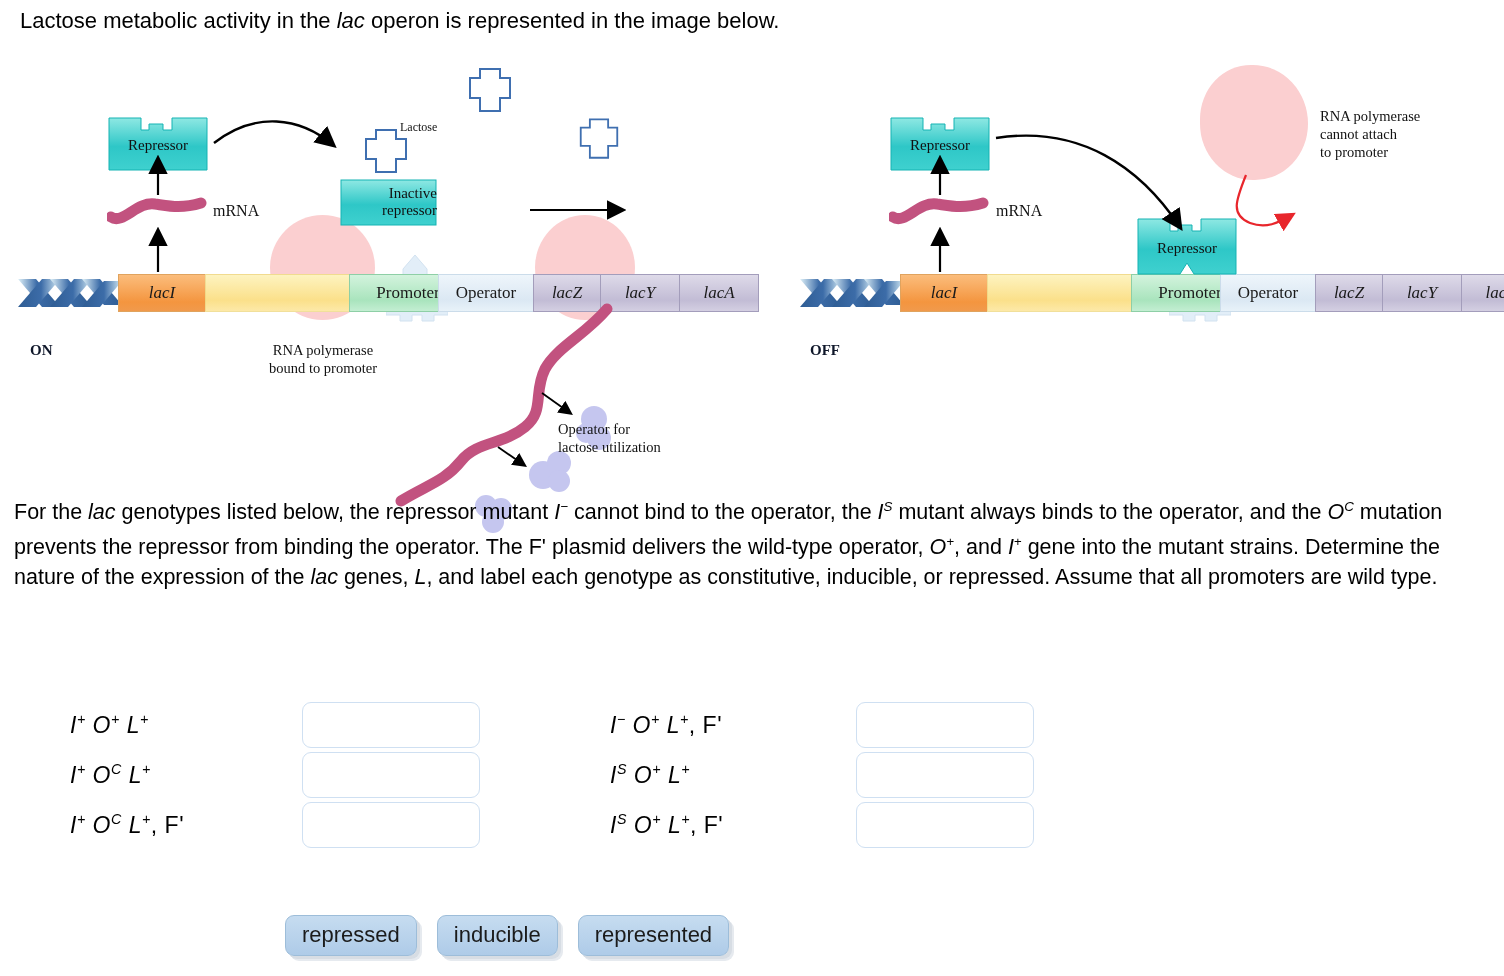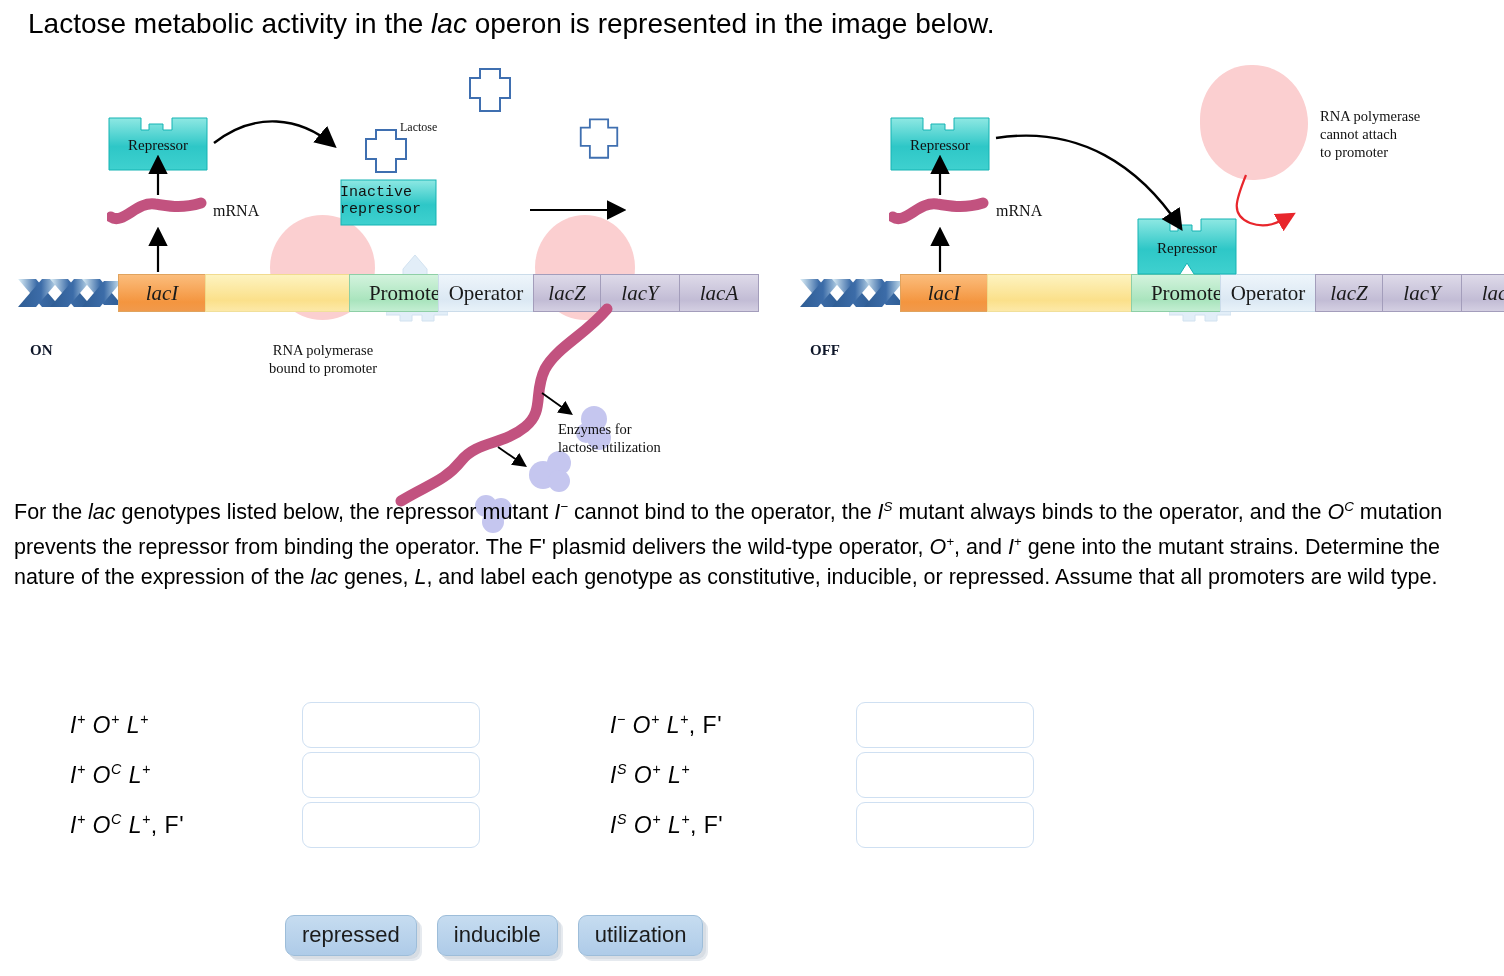--- a/index.html
+++ b/index.html
@@ -7,40 +7,40 @@
     margin: 0; padding: 0;
     width: 1504px; height: 976px;
     background: #ffffff;
     font-family: "Liberation Sans", sans-serif;
     overflow: hidden;
   }
   #page { position: relative; width: 1504px; height: 976px; background:#fff; }
 
   
   .intro {
-    position:absolute; left:28px; top:8px;
-    font-size:28px; color:#000; white-space:nowrap;
+    position:absolute; left:20px; top:8px;
+    font-size:22px; color:#000; white-space:nowrap;
     font-family:"Liberation Sans", sans-serif;
   }
   .intro i { font-style:italic; }
 
   
   .panel { position:absolute; top:55px; height:430px; }
   .panel-left  { left:0px;   width:760px; }
   .panel-right { left:780px; width:724px; }
 
   
   .helix { position:absolute; height:44px; overflow:hidden; }
   .helix svg { display:block; }
 
   
   .genebar { position:absolute; height:38px; display:flex; align-items:stretch; }
   .gene {
     display:flex; align-items:center; justify-content:center;
-    font-family:"Liberation Serif", serif; font-size:21px; color:#1a1a1a;
+    font-family:"Liberation Serif", serif; font-size:17px; color:#1a1a1a;
     border:1px solid rgba(120,120,140,.55);
     margin-left:-1px;
     position:relative;
   }
   .gene:first-child { margin-left:0; }
   .g-laci   { width:88px;  background:linear-gradient(180deg,#fbbd7c,#f4953f 75%,#f09a4c); border-color:#e0a35e;}
   .g-spacer { width:145px; background:linear-gradient(180deg,#fdf3c0,#fbe08a 70%,#fde9a8); border:1px solid rgba(230,205,120,.5);}
   .g-prom   { width:90px;  background:linear-gradient(180deg,#d3f3dd,#a9e4bd 70%,#c3eed2); border-color:#8ecfa6;padding-left:28px;}
   .g-oper   { width:96px;  background:linear-gradient(180deg,#eef5fb,#dbe8f3 70%,#e8f2f9); border-color:#cbdcea;}
   .g-lac    { width:80px;  background:linear-gradient(180deg,#dedae9,#c2bcd5 70%,#d4cfe2); border-color:#a39dbb;}
@@ -52,22 +52,22 @@
   
   .repressor { position:absolute; }
   .repressor .lbl {
     position:absolute; width:100%; text-align:center;
     font-family:"Liberation Serif", serif; font-size:15px; color:#111;
   }
 
   
   .inactive-rep { position:absolute; }
   .inactive-rep .lbl {
-    position:absolute; width:100%; text-align:left; line-height:1.12;
-    font-family:Liberation Mono, monospace; font-size:15px; color:#111;
+    position:absolute; width:100%; text-align:right; line-height:1.12;
+    font-family:Liberation Serif, serif; font-size:15px; color:#111;
   }
 
   
   .lactose { position:absolute; }
 
   
   .polyblob { position:absolute; background:#fbcfd0; border-radius:50%; }
 
   
   .mrna { position:absolute; }
@@ -319,21 +319,21 @@
       <line x1="444" y1="432" x2="470" y2="450" stroke="#000" stroke-width="1.8" marker-end="url(#ahs)"></line>
     </svg>
 
     <div class="anno left-al" style="left:213px; top:146px; font-size:16px;">mRNA</div>
     <div class="anno left-al" style="left:400px; top:65px; font-size:12px;">Lactose</div>
     <div class="anno" style="left:225px; top:286px; width:196px;">
       <div>RNA polymerase</div>
       <div>bound to promoter</div>
     </div>
     <div class="anno" style="left:558px; top:365px; width:145px; text-align:left;">
-      <div>Enzymes for</div>
+      <div>Operator for</div>
       <div>lactose utilization</div>
     </div>
     <div class="onoff" style="left:30px; top:287px;">ON</div>
   </div>
 
   <div class="panel panel-right">
 
     <div class="polyblob" style="left:420px; top:10px; width:108px; height:115px; border-radius:48% 52% 50% 50%;"></div>
 
     <div class="helix" style="left:18px; top:216px; width:106px;">
@@ -470,17 +470,17 @@
   </div>
 
   <div class="chips">
     <div class="chip-wrap">
       <div class="chip">repressed</div>
     </div>
     <div class="chip-wrap">
       <div class="chip">inducible</div>
     </div>
     <div class="chip-wrap">
-      <div class="chip">utilization</div>
+      <div class="chip">represented</div>
     </div>
   </div>
 
 </div>
 
 </body></html>

